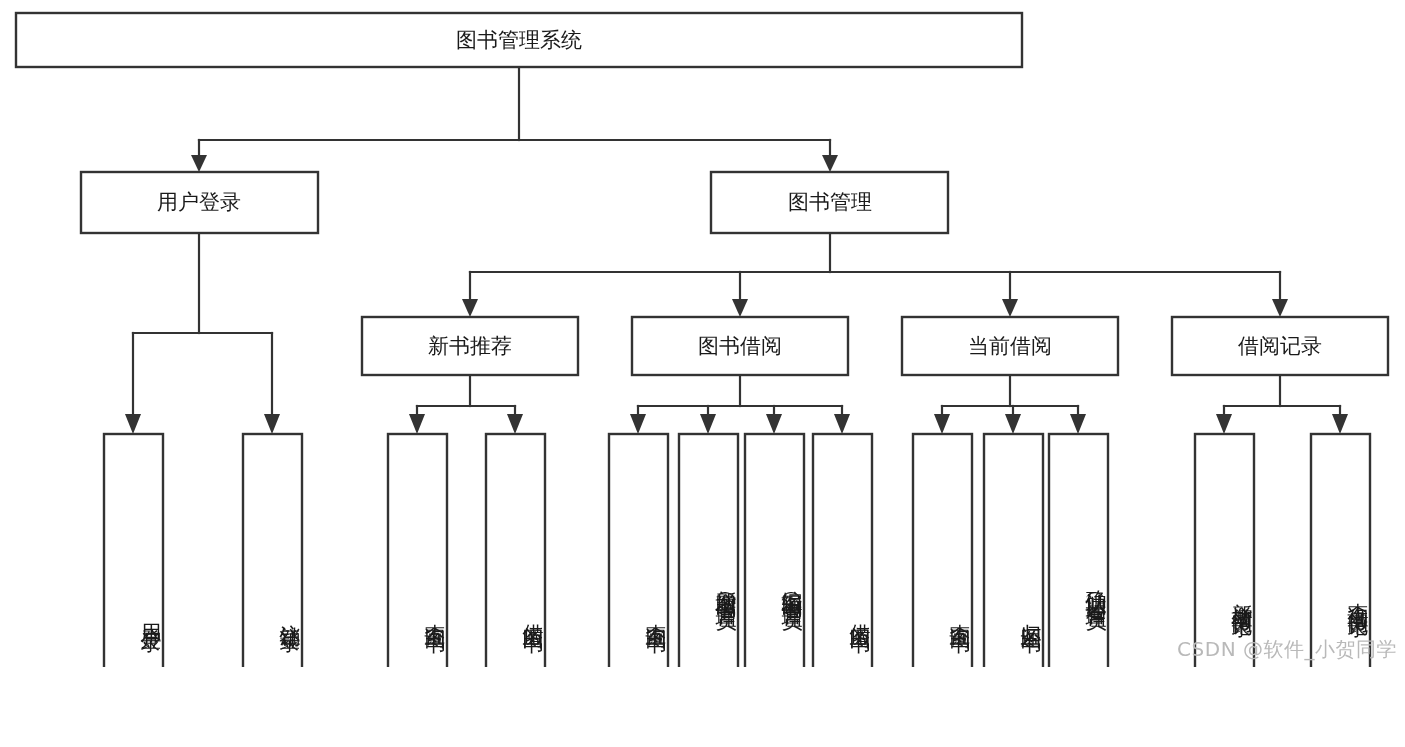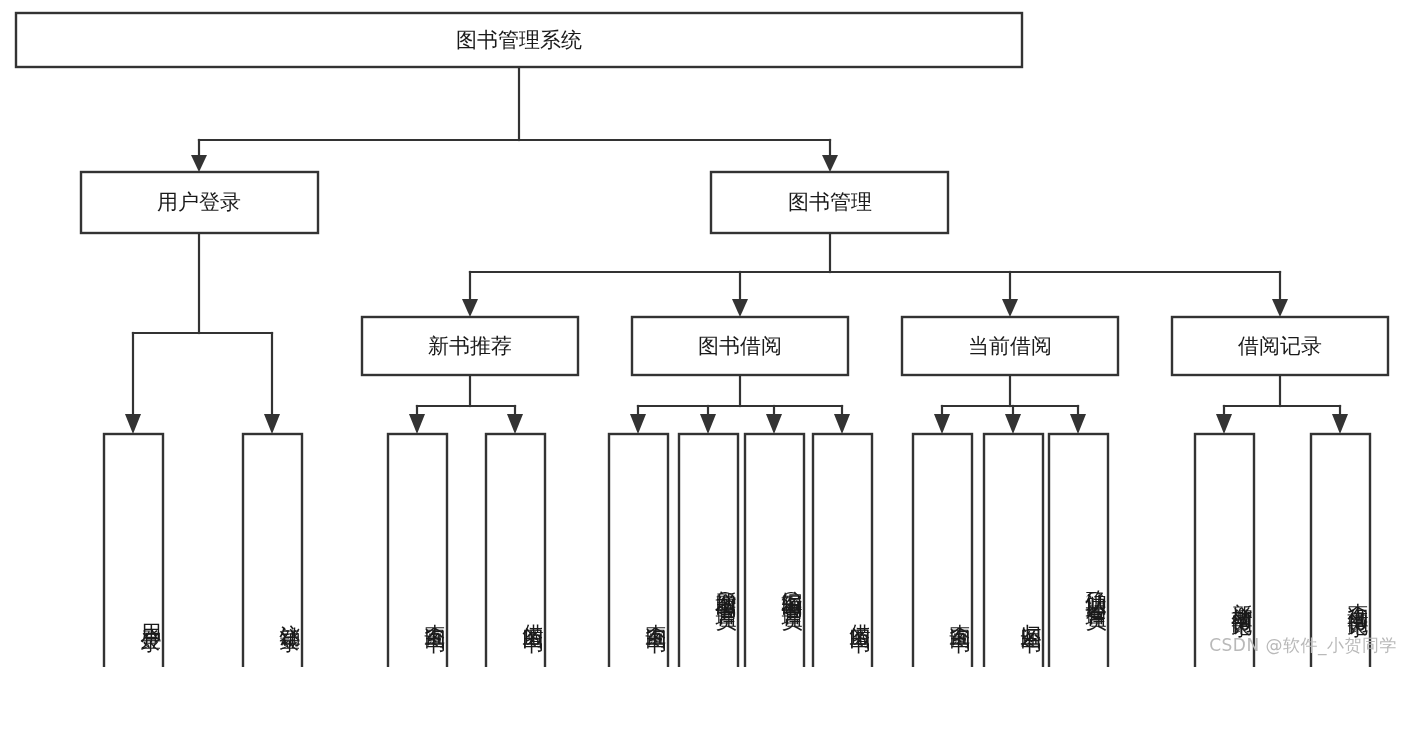--- a/index.html
+++ b/index.html
@@ -57,23 +57,23 @@
     letter-spacing: 3px;
     display: flex;
     align-items: flex-start;
     justify-content: center;
     white-space: nowrap;
     pointer-events: none;
   }
   .watermark {
     position: absolute;
     right: 8px;
-    bottom: 10px;
+    bottom: 4px;
     font-family: "DejaVu Sans", sans-serif;
-    font-size: 17px;
+    font-size: 20px;
     color: #b9b9b9;
     white-space: nowrap;
     letter-spacing: 0.5px;
   }
 </style>
 </head>
 <body>
 
 <div id="canvas">
 

